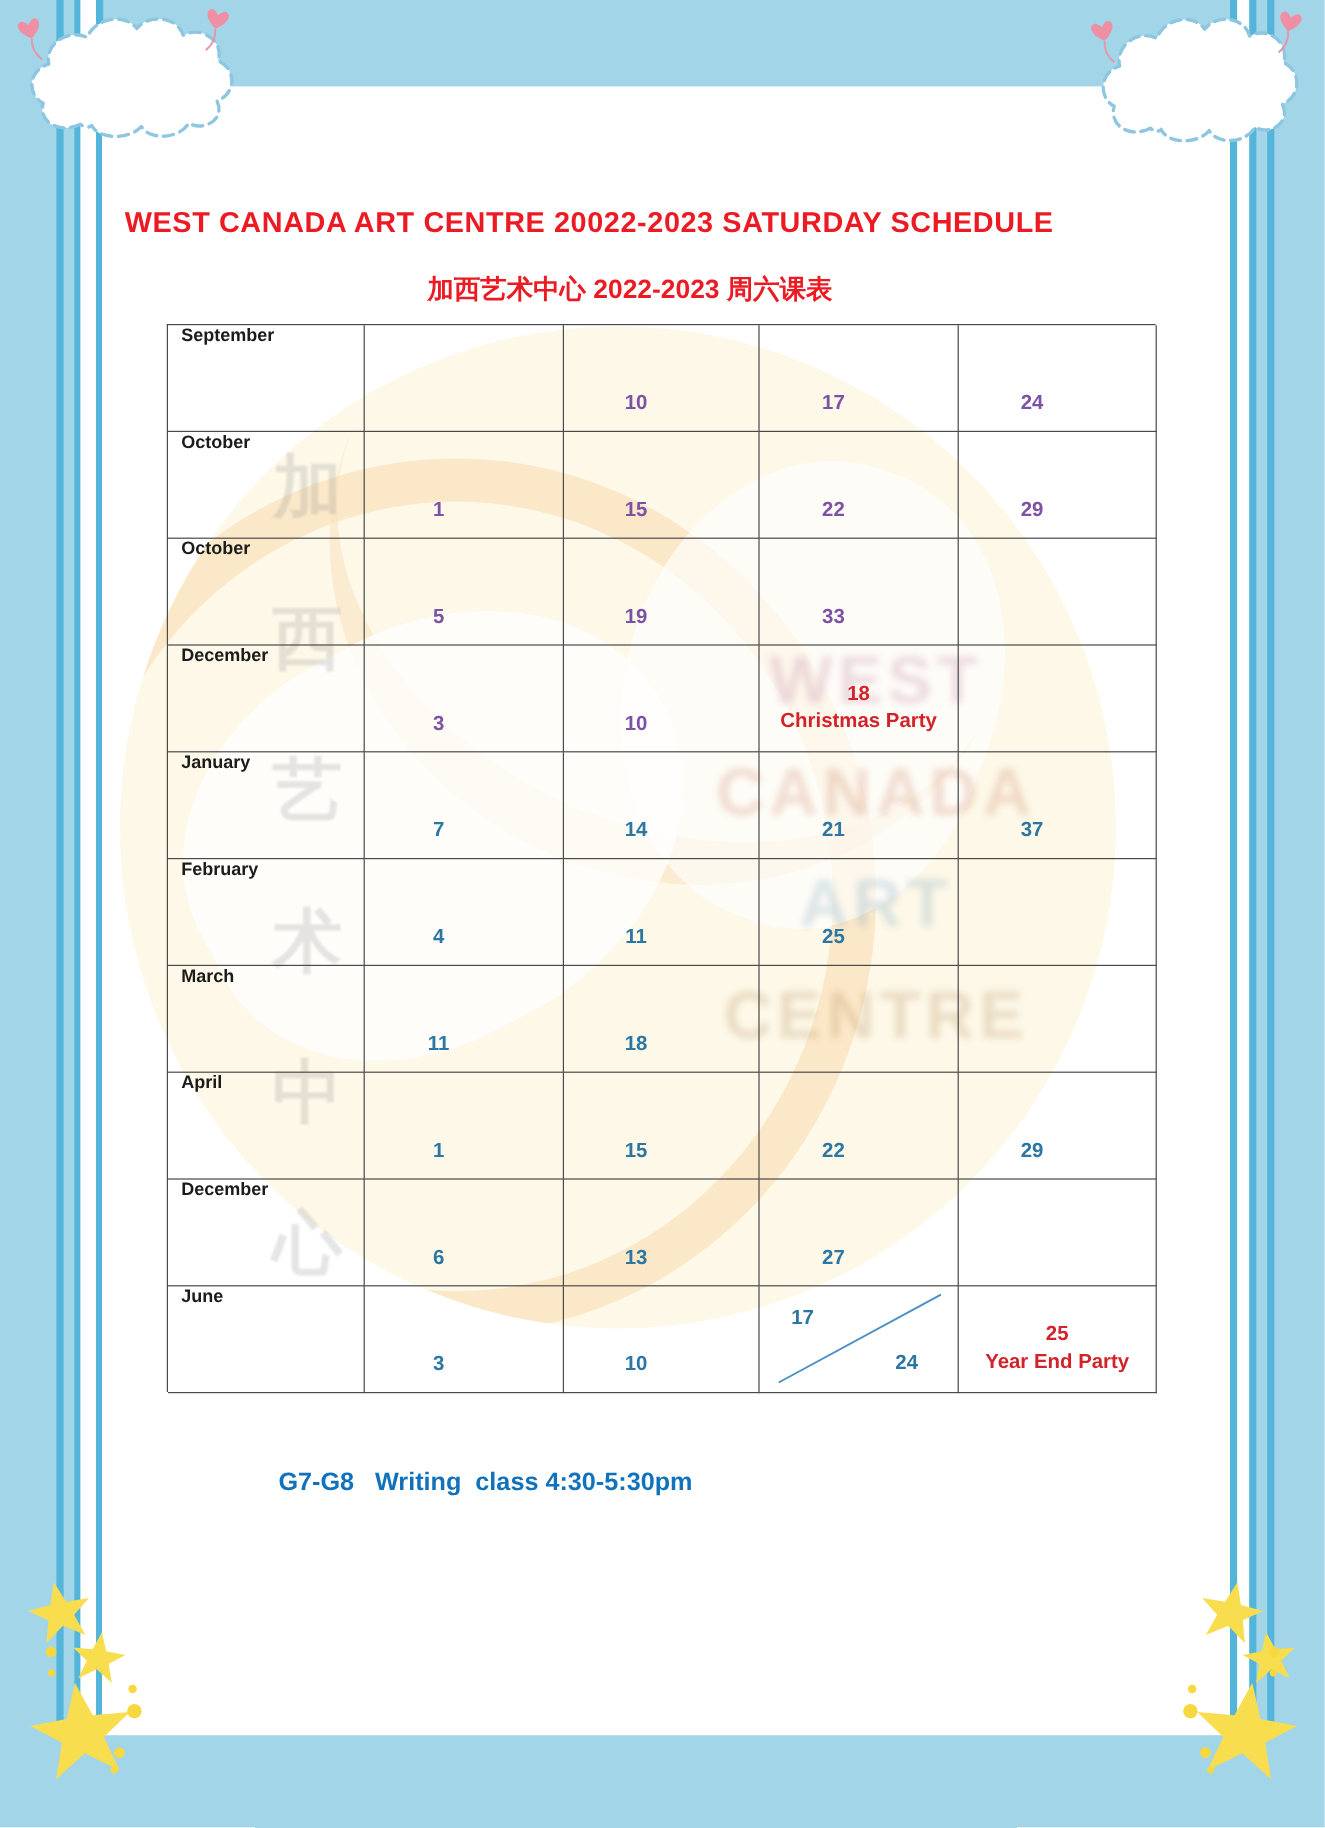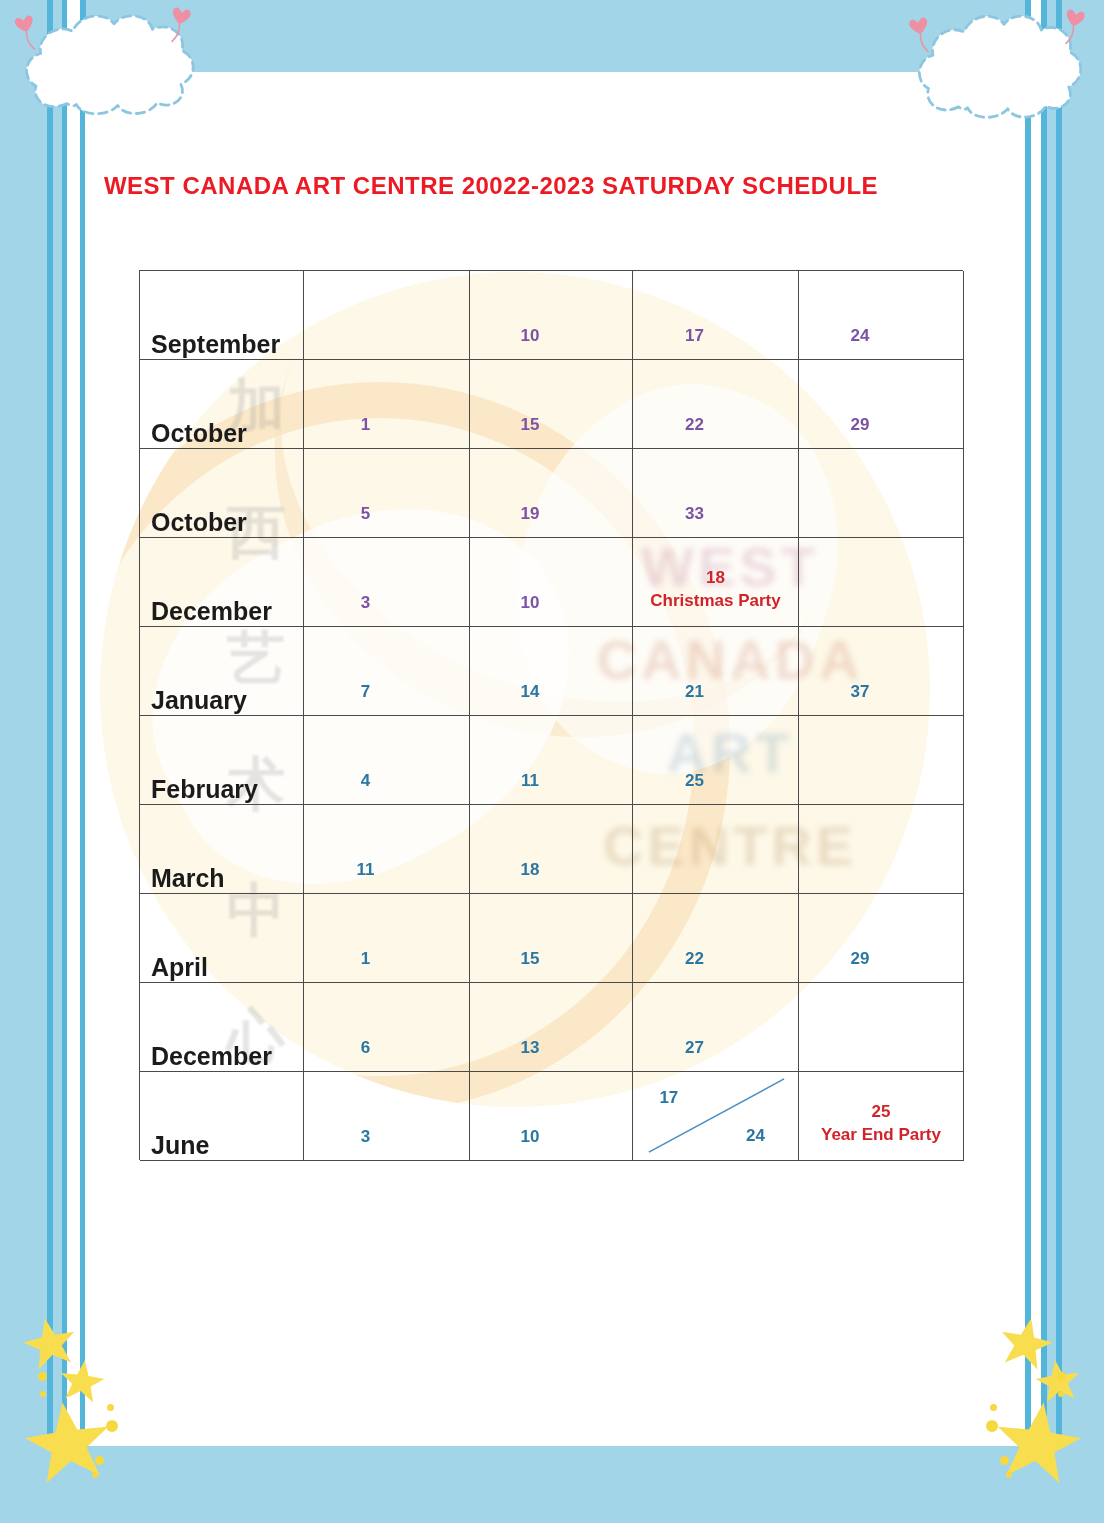--- a/index.html
+++ b/index.html
@@ -76,21 +76,21 @@
          color:var(--title-red);font-size:24px;font-weight:bold;letter-spacing:.5px;}
   .subtitle{position:absolute;z-index:7;left:85px;width:880px;top:226px;text-align:center;
          color:var(--title-red);font-size:22px;font-weight:bold;}
 
   
   .grid{position:absolute;z-index:7;left:139px;top:270px;width:824px;height:890px;
         display:grid;grid-template-columns:164px 166px 163px 166px 165px;
         grid-auto-rows:89px;border-top:1.5px solid var(--grid-line);border-left:1.5px solid var(--grid-line);}
   .cell{border-right:1px solid var(--grid-line);border-bottom:1px solid var(--grid-line);
         display:flex;position:relative;background:transparent;}
-  .cell.month{align-items:flex-end;padding-left:11px;font-size:25px;font-weight:bold;color:var(--month-black);}
+  .cell.month{align-items:flex-start;padding-left:11px;font-size:15px;font-weight:bold;color:var(--month-black);}
   .cell.date{align-items:flex-end;justify-content:center;padding-bottom:13px;padding-right:42px;
              font-size:17px;font-weight:bold;}
   .purple .cell.date{color:var(--date-purple);}
   .blue .cell.date{color:var(--date-blue);}
   .row{display:contents;}
   .cell.event{flex-direction:column;align-items:center;justify-content:flex-end;
               padding-bottom:14px;color:var(--event-red);font-weight:bold;font-size:17px;line-height:23px;text-align:center;}
   .cell.split{padding:0;}
   .sp-top{position:absolute;left:16%;top:18%;font-size:17px;font-weight:bold;color:var(--date-blue);}
   .sp-bottom{position:absolute;right:20%;bottom:16%;font-size:17px;font-weight:bold;color:var(--date-blue);}
@@ -177,20 +177,21 @@
   <div class="dot" style="left:95px;top:1456px;width:9px;height:9px;"></div>
   <div class="dot" style="left:92px;top:1472px;width:6px;height:6px;"></div>
   <div class="dot" style="left:1057px;top:1372px;width:9px;height:9px;"></div>
   <div class="dot" style="left:1058px;top:1391px;width:6px;height:6px;"></div>
   <div class="dot" style="left:990px;top:1404px;width:7px;height:7px;"></div>
   <div class="dot" style="left:986px;top:1420px;width:12px;height:12px;"></div>
   <div class="dot" style="left:1000px;top:1456px;width:9px;height:9px;"></div>
   <div class="dot" style="left:1006px;top:1472px;width:6px;height:6px;"></div>
 
   <div class="title">WEST CANADA ART CENTRE 20022-2023 SATURDAY SCHEDULE</div>
+  <div class="subtitle">加西艺术中心 2022-2023 周六课表</div>
 
   <div class="grid">
 
     <div class="row purple">
       <div class="cell month">
           <span>September</span>
         </div>
       <div class="cell date">
           <span></span>
         </div>
@@ -368,14 +369,15 @@
         <span class="sp-bottom">24</span>
       </div>
       <div class="cell event">
         <span>25</span>
         <span>Year  End Party</span>
       </div>
     </div>
 
   </div>
 
+  <div class="note note-2">G7-G8   Writing  class 4:30-5:30pm</div>
 
 </div>
 
 </body></html>

